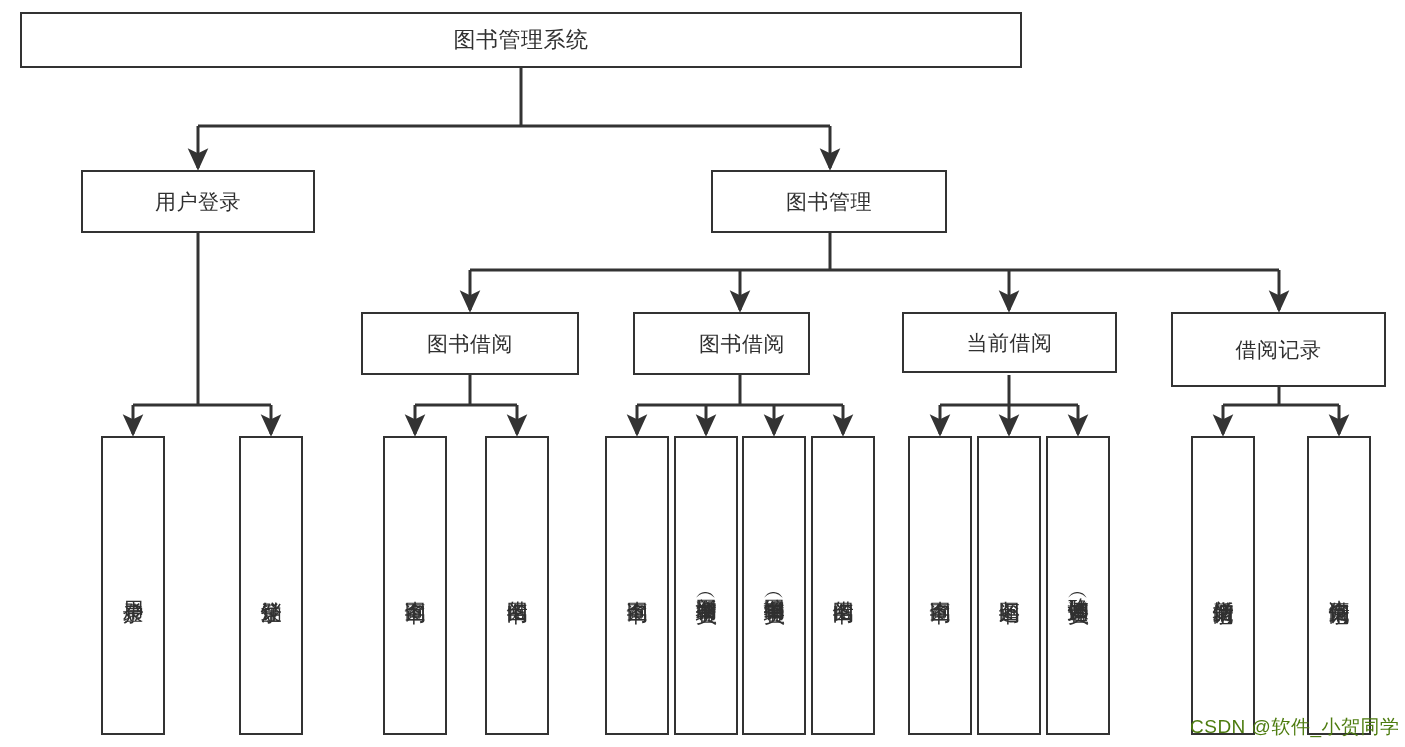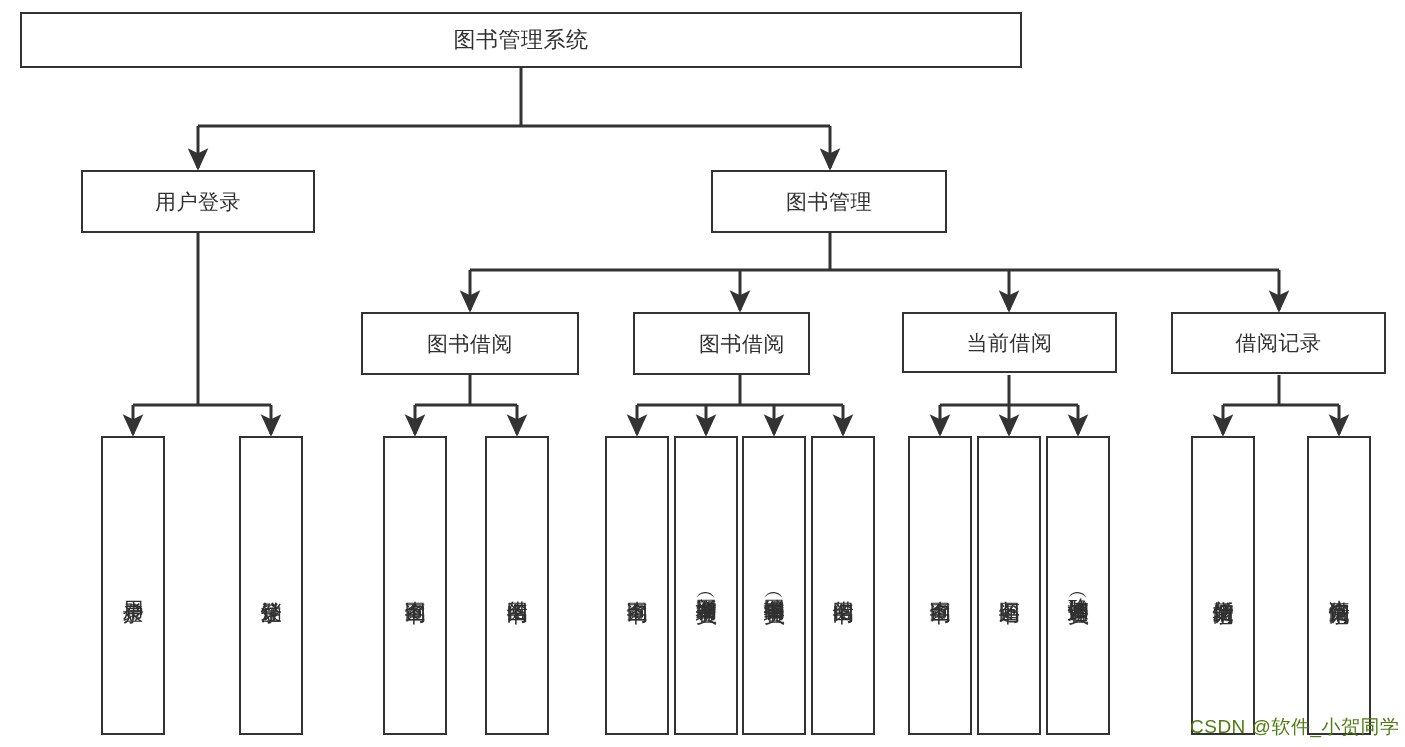--- a/index.html
+++ b/index.html
@@ -138,21 +138,21 @@
 
   <div class="node node-h" style="left:361px; top:312px; width:218px; height:63px;">
     <span>图书借阅</span>
   </div>
   <div class="node node-h" style="left:633px; top:312px; width:177px; height:63px;padding-left:41px;">
     <span>图书借阅</span>
   </div>
   <div class="node node-h" style="left:902px; top:312px; width:215px; height:61px;">
     <span>当前借阅</span>
   </div>
-  <div class="node node-h" style="left:1171px; top:312px; width:215px; height:62px;">
+  <div class="node node-h" style="left:1171px; top:312px; width:215px; height:75px;">
     <span>借阅记录</span>
   </div>
 
   <div class="node node-v" style="left:101px; top:436px; width:64px; height:299px;">
     <span class="vtext">用户登录</span>
   </div>
   <div class="node node-v" style="left:239px; top:436px; width:64px; height:299px;">
     <span class="vtext">注销登录</span>
   </div>
 

